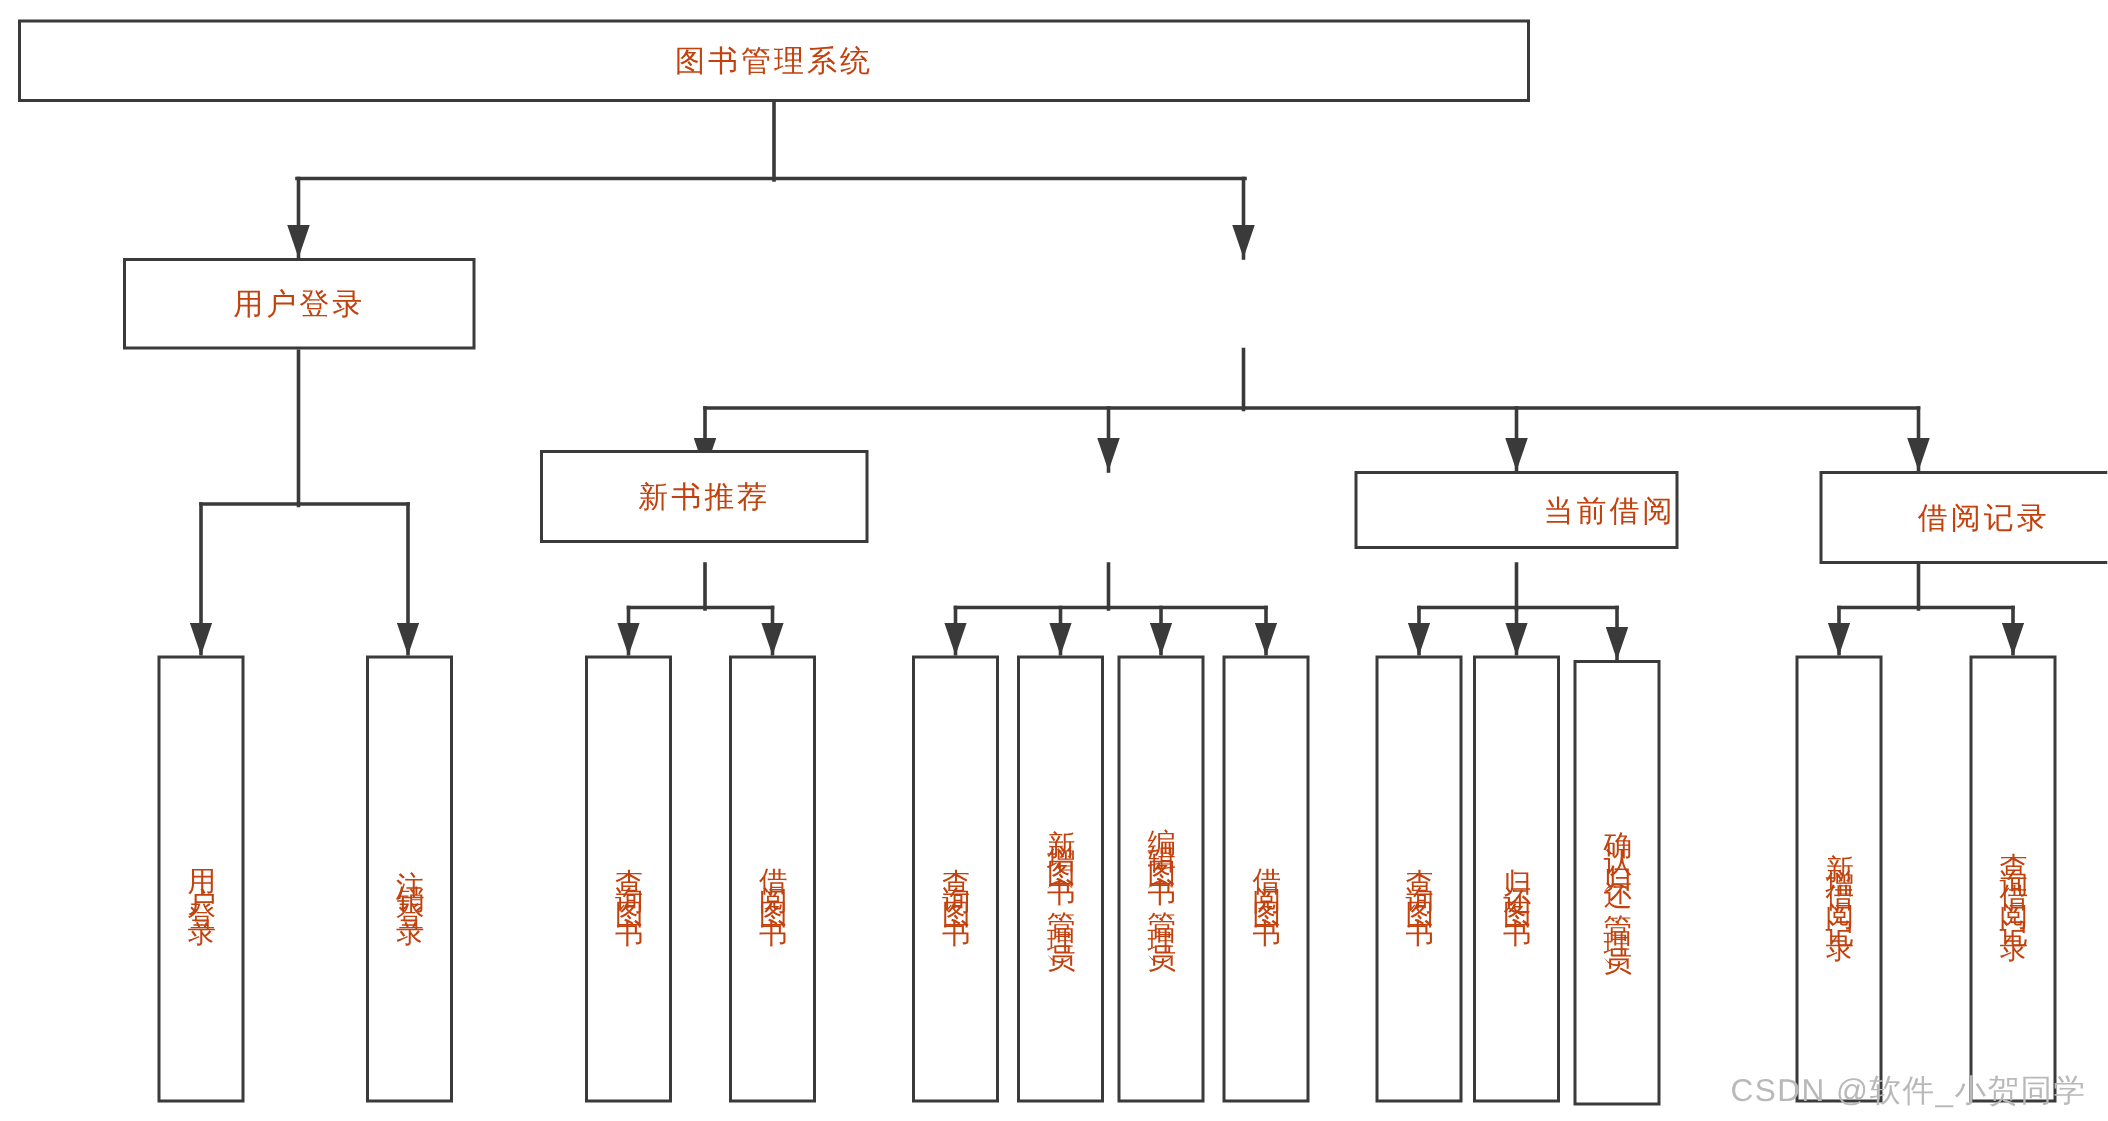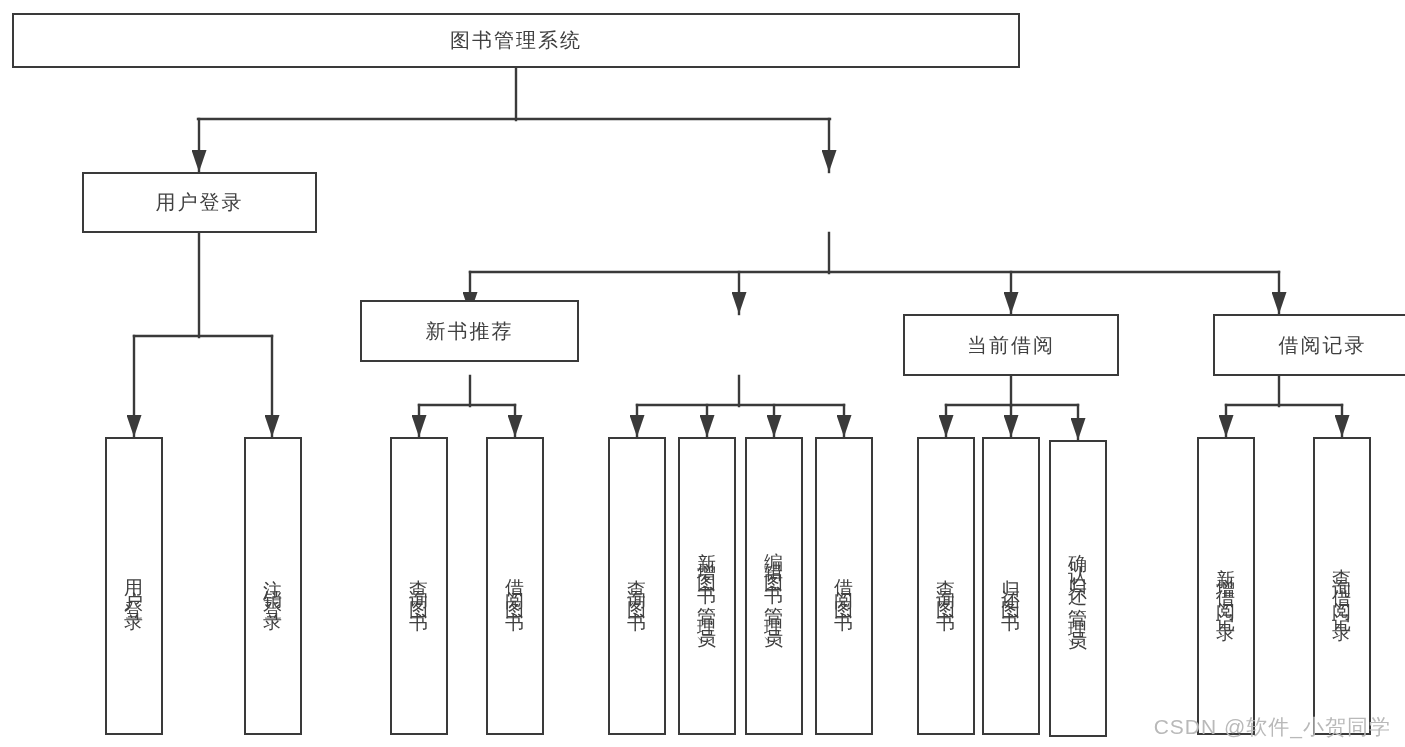--- a/index.html
+++ b/index.html
@@ -30,21 +30,21 @@
   }
   .node {
     position: absolute;
     box-sizing: border-box;
     border: 2.5px solid #3a3a3a;
     background: #ffffff;
     display: flex;
     align-items: center;
     justify-content: center;
     z-index: 1;
-    color: #404040;
+    color: #c2410c;
   }
   .node.h span {
     font-size: 20px;
     letter-spacing: 2px;
     white-space: nowrap;
   }
   .node.v span {
     writing-mode: vertical-rl;
     text-orientation: mixed;
     font-size: 19px;
@@ -113,21 +113,21 @@
     <span>图书管理系统</span>
   </div>
 
   <div class="node h" style="left:82px; top:172px; width:235px; height:61px;">
     <span>用户登录</span>
   </div>
 
   <div class="node h" style="left:360px; top:300px; width:219px; height:62px;">
     <span>新书推荐</span>
   </div>
-  <div class="node h" style="left:903px; top:314px; width:216px; height:62px;">
+  <div class="node h" style="left:903px; top:314px; width:216px; height:52px;justify-content:flex-end;">
     <span>当前借阅</span>
   </div>
   <div class="node h" style="left:1213px; top:314px; width:219px; height:62px;">
     <span>借阅记录</span>
   </div>
 
   <div class="node v" style="left:105px; top:437px; width:58px; height:298px;">
     <span>用户登录</span>
   </div>
   <div class="node v" style="left:244px; top:437px; width:58px; height:298px;">

